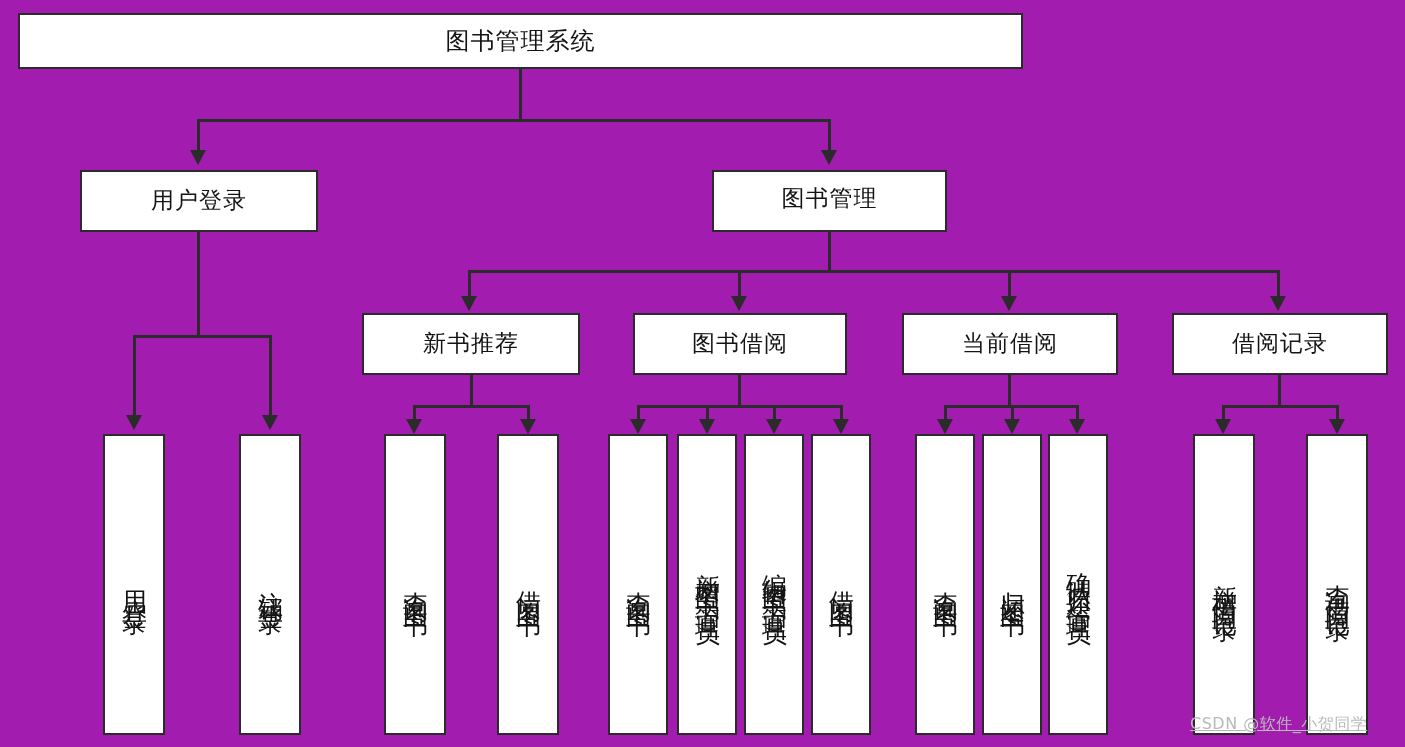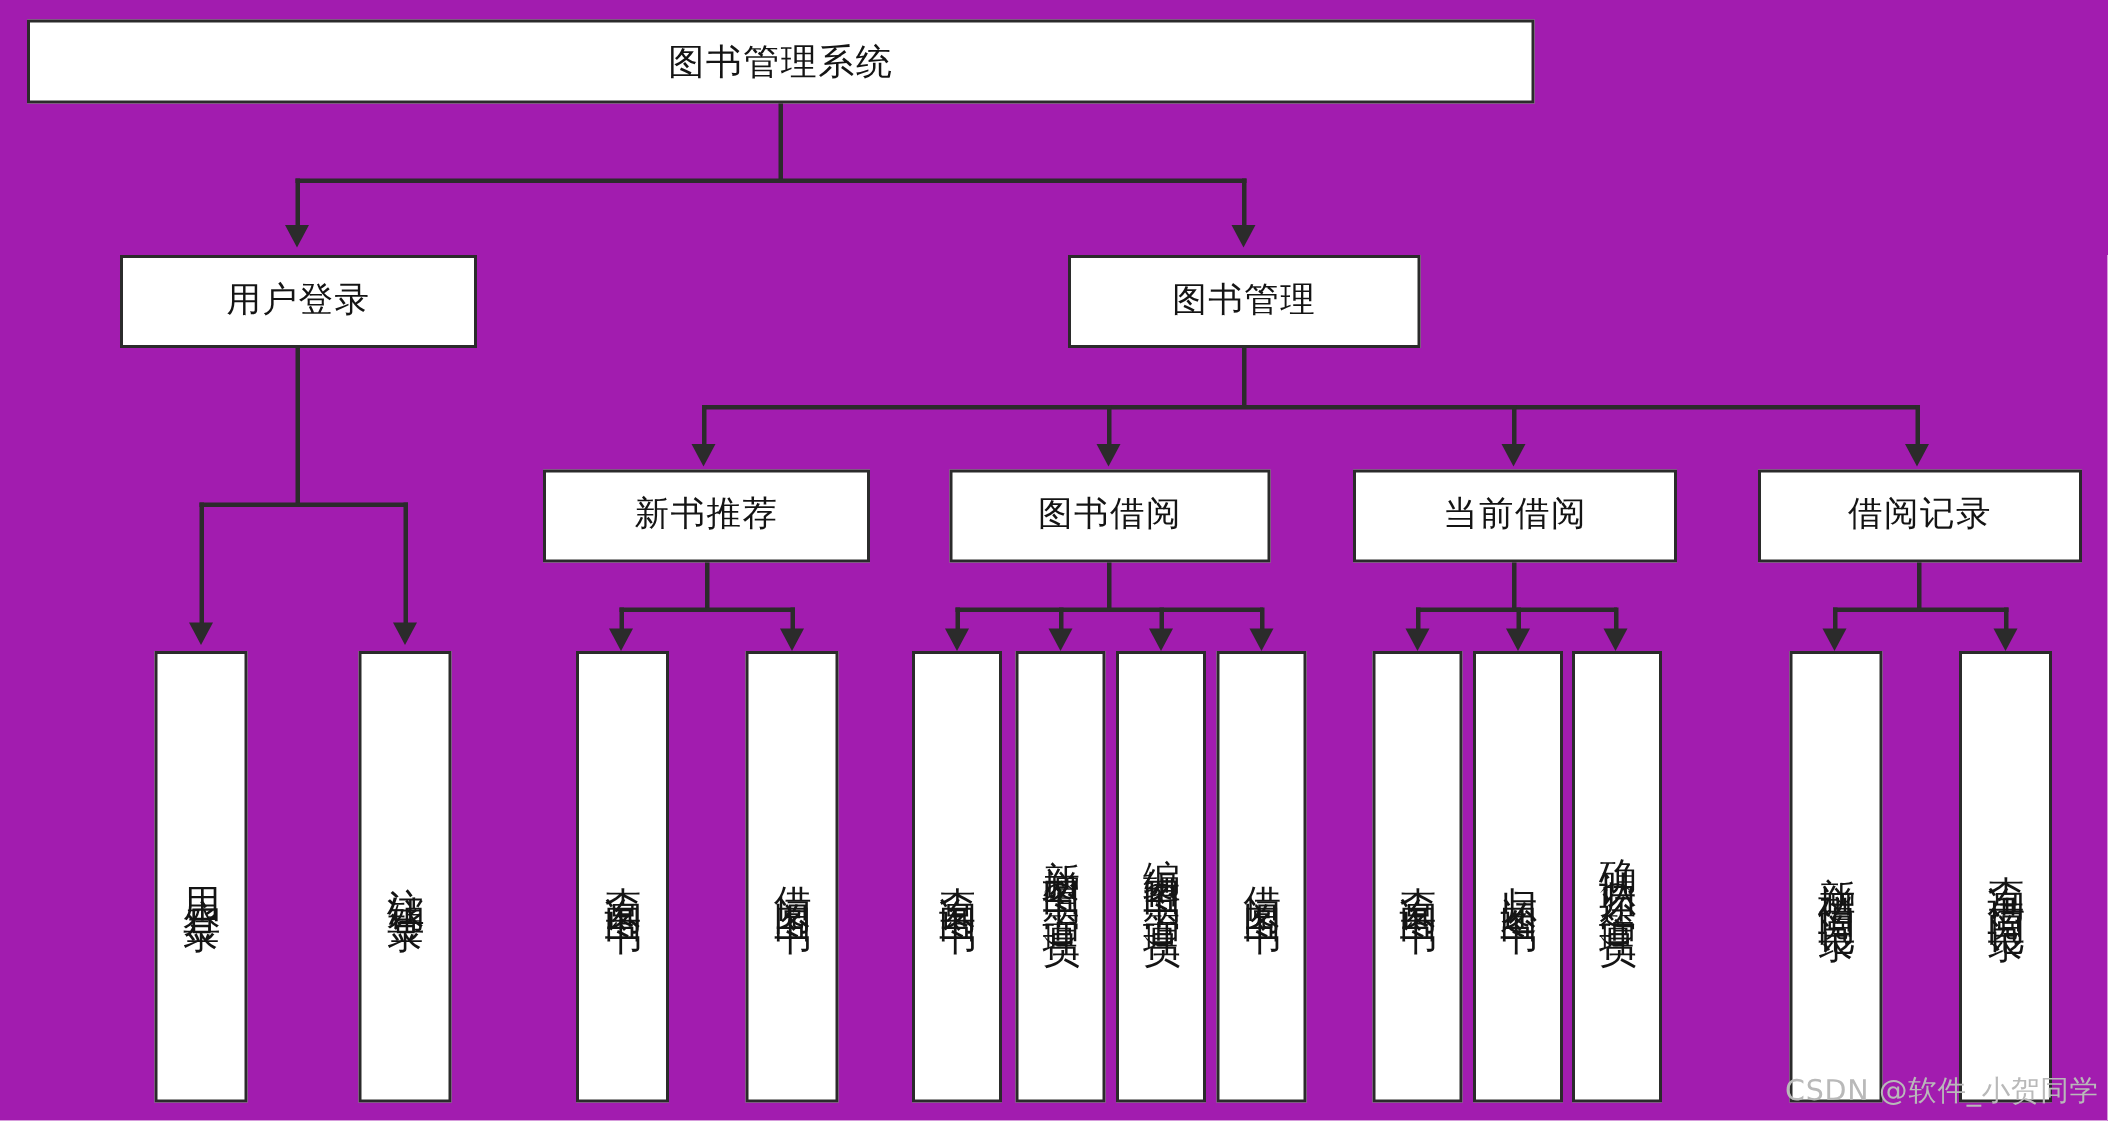--- a/index.html
+++ b/index.html
@@ -62,25 +62,26 @@
   .arrow{
     position:absolute;
     width:0;height:0;
     border-left:8px solid transparent;
     border-right:8px solid transparent;
     border-top:15px solid #2b2b2b;
   }
   
   #watermark{
     position:absolute;
-    font-size:19px;
+    font-size:16px;
     color:#b9b9b9;
     white-space:nowrap;
     letter-spacing:0.5px;
     pointer-events:none;
+    text-decoration:underline;
   }
 </style>
 </head>
 <body>
 
 <div id="canvas">
 
   <div class="node h-node root" style="left:18px; top:13px; width:1005px; height:56px;">
     <span class="cap">图书管理系统</span>
   </div>
@@ -90,21 +91,21 @@
   <div class="line hline" style="left:197px; top:119px; width:634px; height:3px;"></div>
 
   <div class="line vline" style="left:197px; top:119px; width:3px; height:32px;"></div>
   <div class="arrow" style="left:190px; top:150px;"></div>
   <div class="line vline" style="left:828px; top:119px; width:3px; height:32px;"></div>
   <div class="arrow" style="left:821px; top:150px;"></div>
 
   <div class="node h-node" style="left:80px; top:170px; width:238px; height:62px;">
     <span class="cap">用户登录</span>
   </div>
-  <div class="node h-node" style="left:712px; top:170px; width:235px; height:62px;">
+  <div class="node h-node" style="left:712px; top:170px; width:235px; height:62px;font-family:Liberation Mono, monospace;">
     <span class="cap">图书管理</span>
   </div>
 
   <div class="line vline" style="left:197px; top:232px; width:3px; height:105px;"></div>
   <div class="line hline" style="left:133px; top:335px; width:139px; height:3px;"></div>
   <div class="line vline" style="left:133px; top:335px; width:3px; height:81px;"></div>
   <div class="arrow" style="left:126px; top:415px;"></div>
   <div class="line vline" style="left:269px; top:335px; width:3px; height:81px;"></div>
   <div class="arrow" style="left:262px; top:415px;"></div>
 

